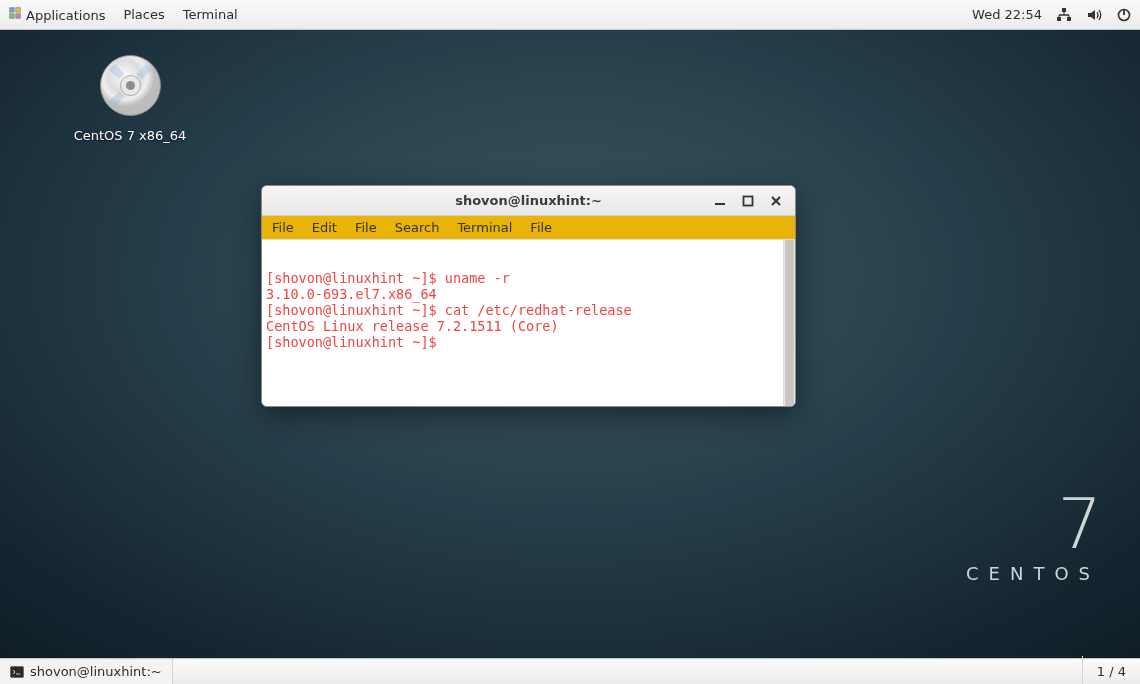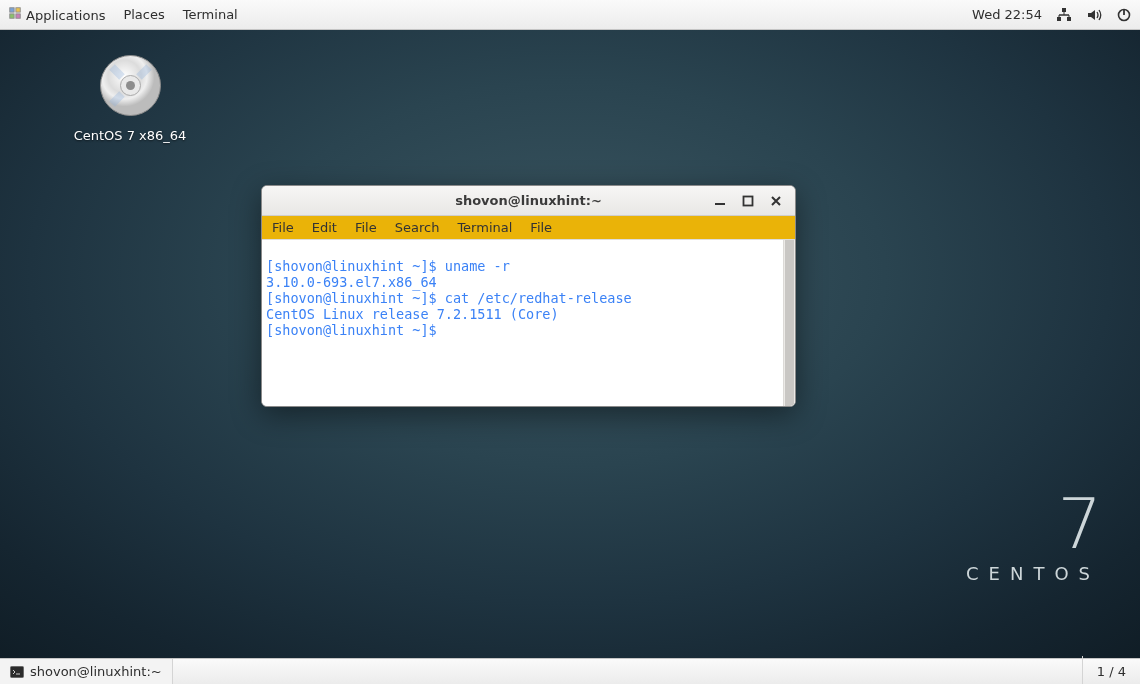--- a/index.html
+++ b/index.html
@@ -81,24 +81,24 @@
     font-size:13px; font-weight:600; color:#3b3b3b;
   }
   .titlebar .title { position:absolute; left:0;right:0;text-align:center; pointer-events:none;}
   .win-controls { margin-left:auto; display:flex; gap:14px; padding-right:12px; }
   .win-btn { width:14px;height:14px; display:flex;align-items:center;justify-content:center; cursor:default;}
   .menubar {
     height:24px; display:flex; align-items:center; gap:18px;
     padding:0 10px; font-size:13px; background:#eab308; border-bottom:1px solid #ddd;
   }
   .terminal-body {
-    flex:1; background:#fff; color:#3b82f6;
+    flex:1; background:#fff; color:#ef4444;
     font-family:"DejaVu Sans Mono","Liberation Mono",monospace;
     font-size:13.5px; line-height:16px;
-    padding:2px 4px;
+    padding:14px 4px;
     position:relative;
     white-space:pre;
   }
   .terminal-body .line { white-space:pre; }
   .scrollbar {
     position:absolute; right:0; top:0; bottom:0; width:12px;
     background:#eceae7; border-left:1px solid #dcdad7;
   }
   .scrollbar .thumb { position:absolute; left:1px; right:1px; top:0; bottom:0; background:#c9c7c4;}
 </style>

